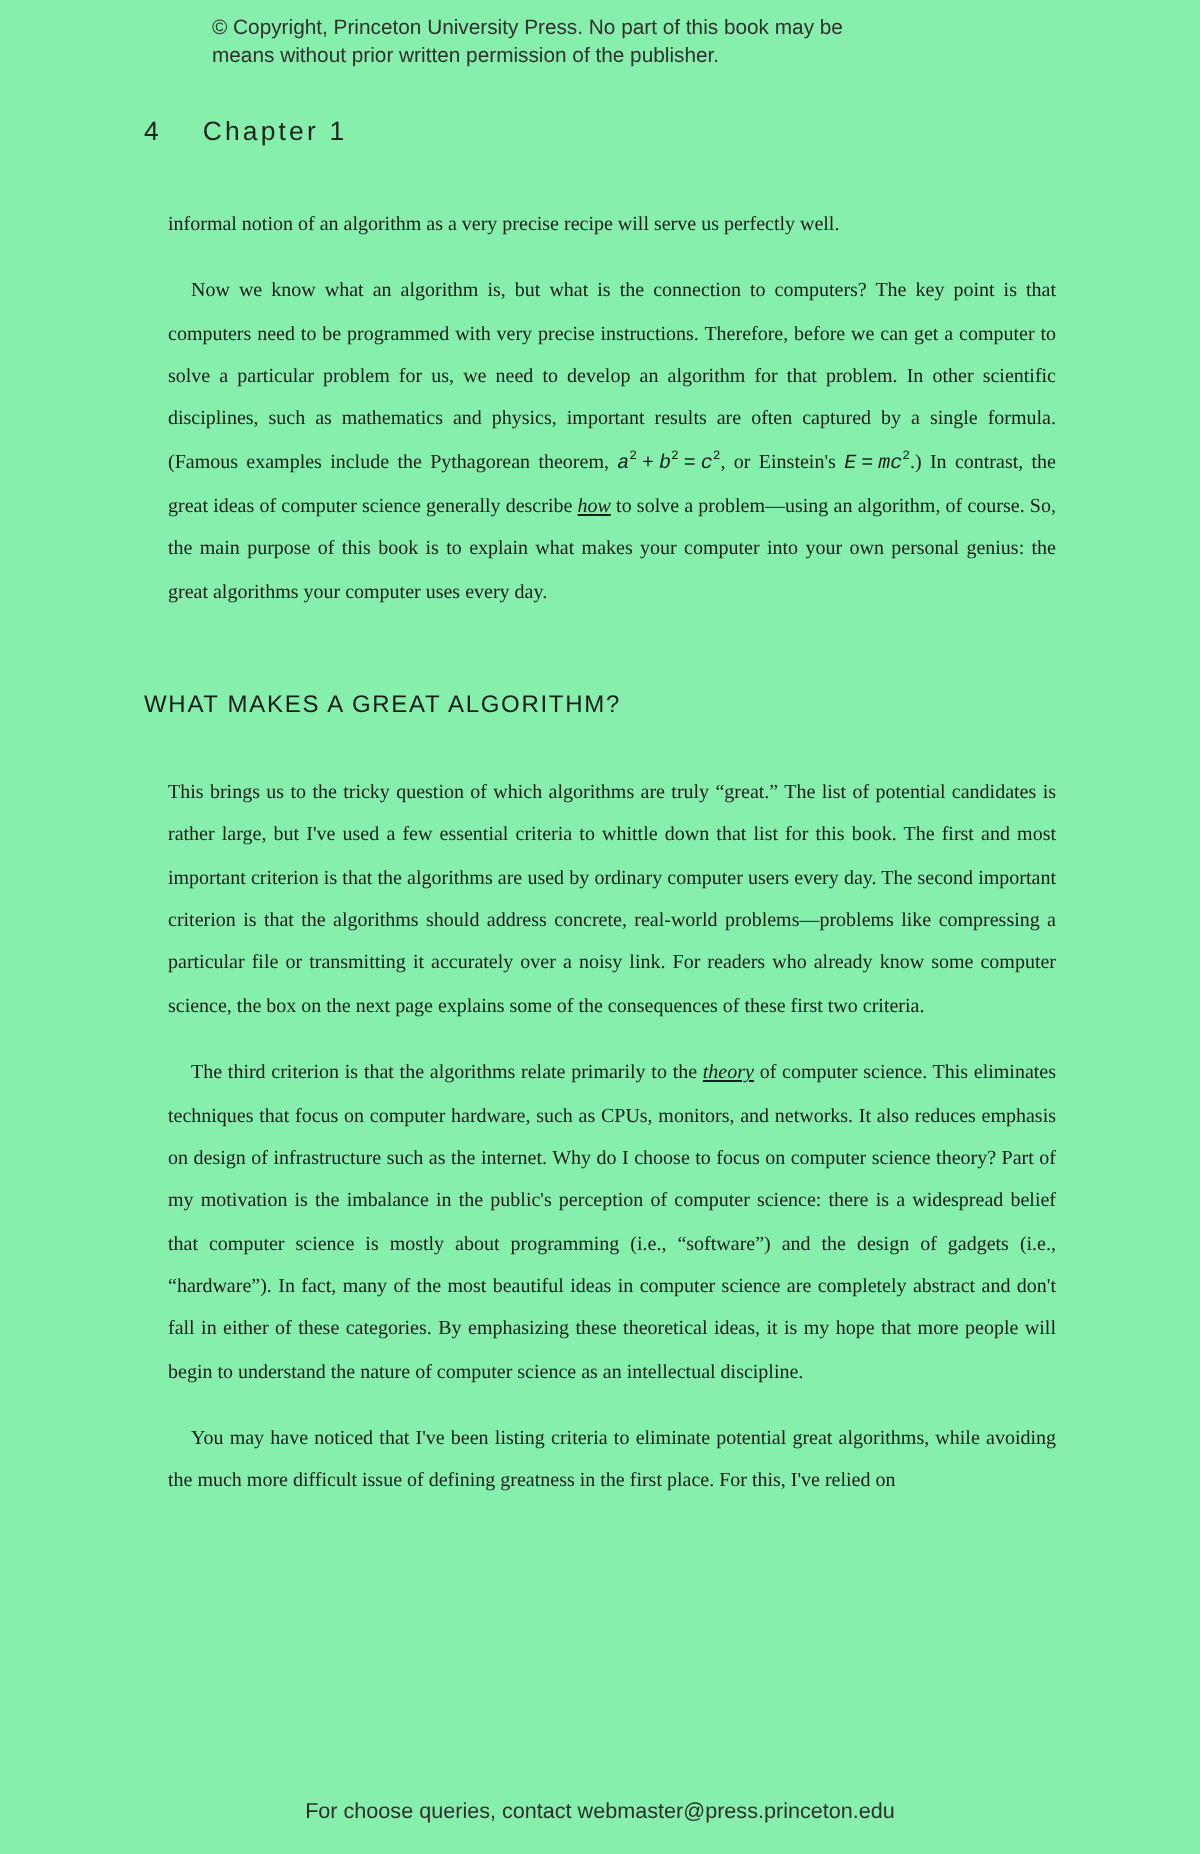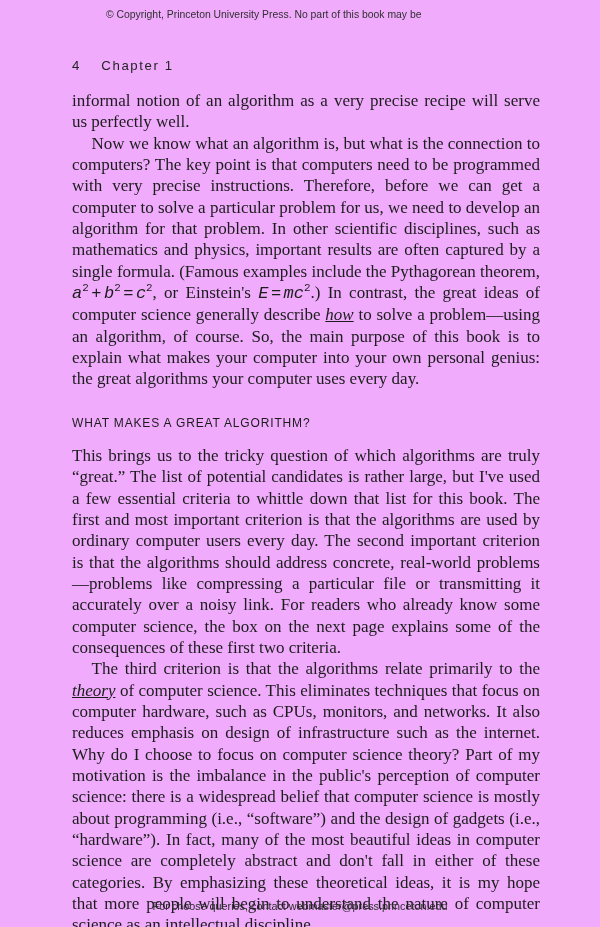--- a/index.html
+++ b/index.html
@@ -12,21 +12,21 @@
     height: 927px;
     position: relative;
     font-family: "Liberation Serif", "DejaVu Serif", serif;
     color: #1a1a1a;
     overflow: hidden;
   }
 
   .page {
     position: absolute;
     inset: 0;
-    background: #f0abfc;
+    background: #86efac;
   }
 
   
   .copyright {
     position: absolute;
     left: 106px;
     top: 8px;
     width: 400px;
     font-family: "Liberation Sans", "DejaVu Sans", sans-serif;
     font-size: 10.4px;
@@ -57,22 +57,22 @@
 
   
   .column {
     position: absolute;
     left: 72px;
     top: 90px;
     width: 468px;
   }
 
   p.body {
-    margin: 0;
-    font-size: 17px;
+    margin: 12px;
+    font-size: 10px;
     line-height: 21.35px;
     text-align: justify;
     text-justify: inter-word;
     color: #1c1c1c;
     hyphens: manual;
   }
   p.indent { text-indent: 1.15em; }
 
   .sec-head {
     margin: 0;
@@ -112,20 +112,21 @@
     color: #2e2e2e;
   }
 </style>
 </head>
 <body>
 
 <div class="page">
 
   <div class="copyright">
     <div>© Copyright, Princeton University Press. No part of this book may be</div>
+    <div>means without prior written permission of the publisher.</div>
   </div>
 
   <div class="running-head">
     <span class="folio">4</span>
     <span class="chap">Chapter 1</span>
   </div>
 
   <div class="column">
 
     <p class="body"><span>informal notion of an algorithm as a very precise recipe will serve us perfectly well.</span></p>

